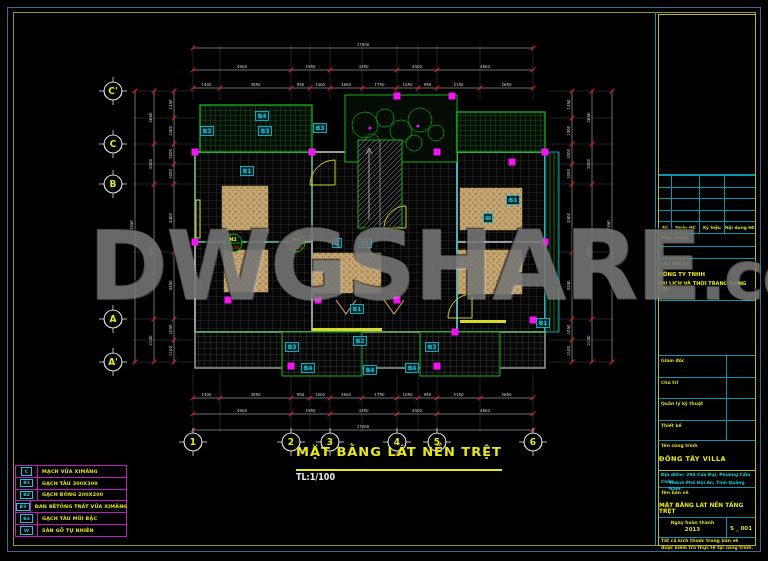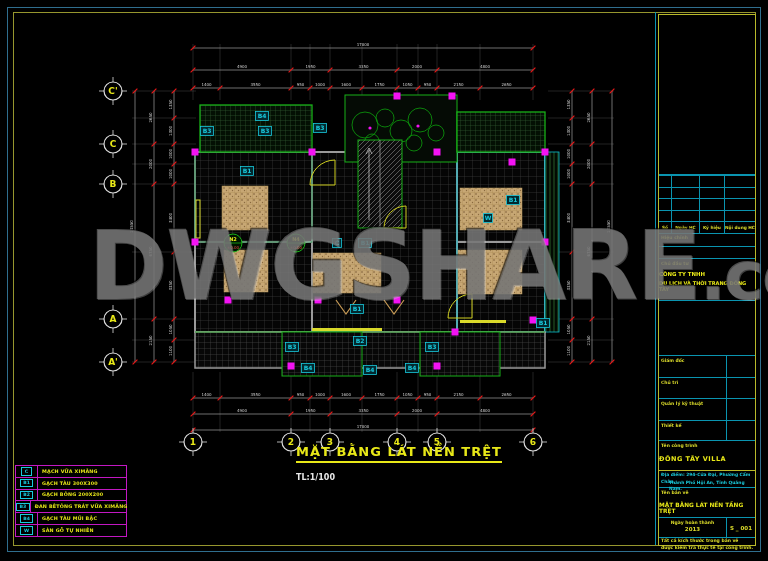--- a/index.html
+++ b/index.html
@@ -13,22 +13,22 @@
   .watermark{position:absolute;left:88px;top:218px;width:620px;height:110px;z-index:10;
     pointer-events:none;display:flex;align-items:baseline;white-space:nowrap;
     color:rgba(138,138,138,0.55);font-weight:bold;
     text-shadow:1px 1px 0 rgba(225,225,225,0.28),-1px -1px 1px rgba(0,0,0,0.65);}
   .wm-main{font-size:96px;letter-spacing:-2px;line-height:1;}
   .wm-suffix{font-size:68px;letter-spacing:-2px;line-height:1;}
 
   
   .drawing-title-wrap{position:absolute;left:296px;top:444px;z-index:6;}
   .drawing-title{color:#e8e818;font-size:13px;font-weight:bold;letter-spacing:1px;
-    border-bottom:2px solid #e8e818;padding-bottom:2px;}
-  .drawing-scale{color:#e9e9e9;font-size:8px;font-weight:bold;margin-top:10px;}
+    border-bottom:2px solid #e8e818;padding-bottom:10px;}
+  .drawing-scale{color:#e9e9e9;font-size:8px;font-weight:bold;margin-top:2px;}
 
   
   .legend{position:absolute;left:15px;top:466px;width:112px;z-index:6;}
   .legend-row{display:flex;align-items:stretch;border:1px solid #c318c3;margin-top:-1px;height:10.8px;background:#000;}
   .legend-code-cell{width:21px;display:flex;align-items:center;justify-content:center;border-right:1px solid #c318c3;}
   .legend-code{border:1px solid #18c9dd;color:#18c9dd;font-size:4.6px;font-weight:bold;
     padding:0.5px 2.5px;line-height:1.2;}
   .legend-label{flex:1;display:flex;align-items:center;color:#e8e818;font-size:4.8px;
     font-weight:bold;padding-left:4px;white-space:nowrap;letter-spacing:0.2px;}
 

